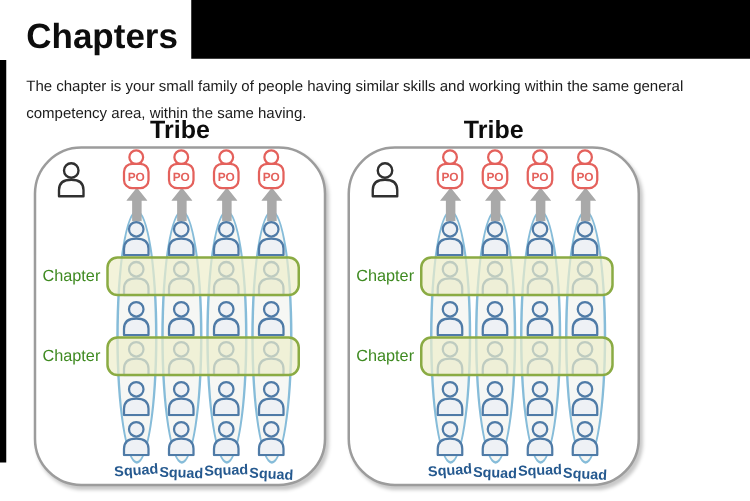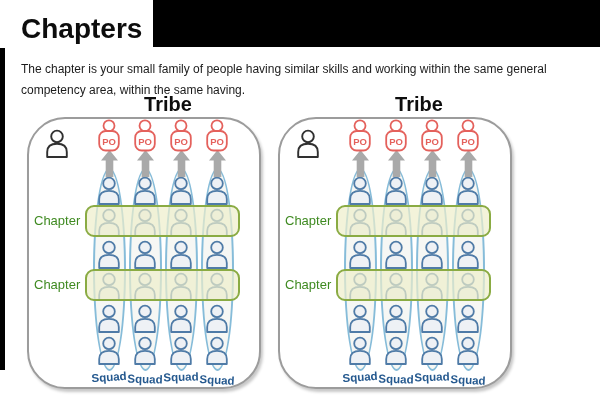--- a/index.html
+++ b/index.html
@@ -12,21 +12,21 @@
 
   
   .title{position:absolute;left:21px;top:15px;margin:0;font-size:28px;line-height:28px;
          font-weight:bold;color:#0d0d0d;letter-spacing:0px;}
   .intro{position:absolute;left:21px;top:59px;width:575px;color:var(--text,#1b1b1b);
          font-size:12px;line-height:21px;}
   .intro-line{white-space:nowrap;}
 
   
   .tribes{position:absolute;left:0;top:0;width:600px;height:401px;}
-  .tribe{position:absolute;top:95px;width:234px;height:300px;padding-left:48px;}
+  .tribe{position:absolute;top:95px;width:234px;height:300px;}
   .tribe-title{position:absolute;left:0;top:-2px;width:100%;margin:0;text-align:center;
                font-size:20px;font-weight:bold;color:#0d0d0d;}
   .tribe-box{position:absolute;left:0;top:22px;width:234px;height:272px;background:#fff;
              border:2.5px solid var(--tribe-border,#9c9c9c);border-radius:38px;box-sizing:border-box;
              box-shadow:2px 3px 3px rgba(0,0,0,0.22);}
   .member-icon{position:absolute;left:16px;top:30px;}
   .member-icon .p-head,.member-icon .p-body{fill:#fdfdfd;stroke:var(--member-stroke,#2f2f2f);
              stroke-width:1.9;stroke-linejoin:round;}
   .diagram{position:absolute;left:0;top:0;width:234px;height:300px;}
 

